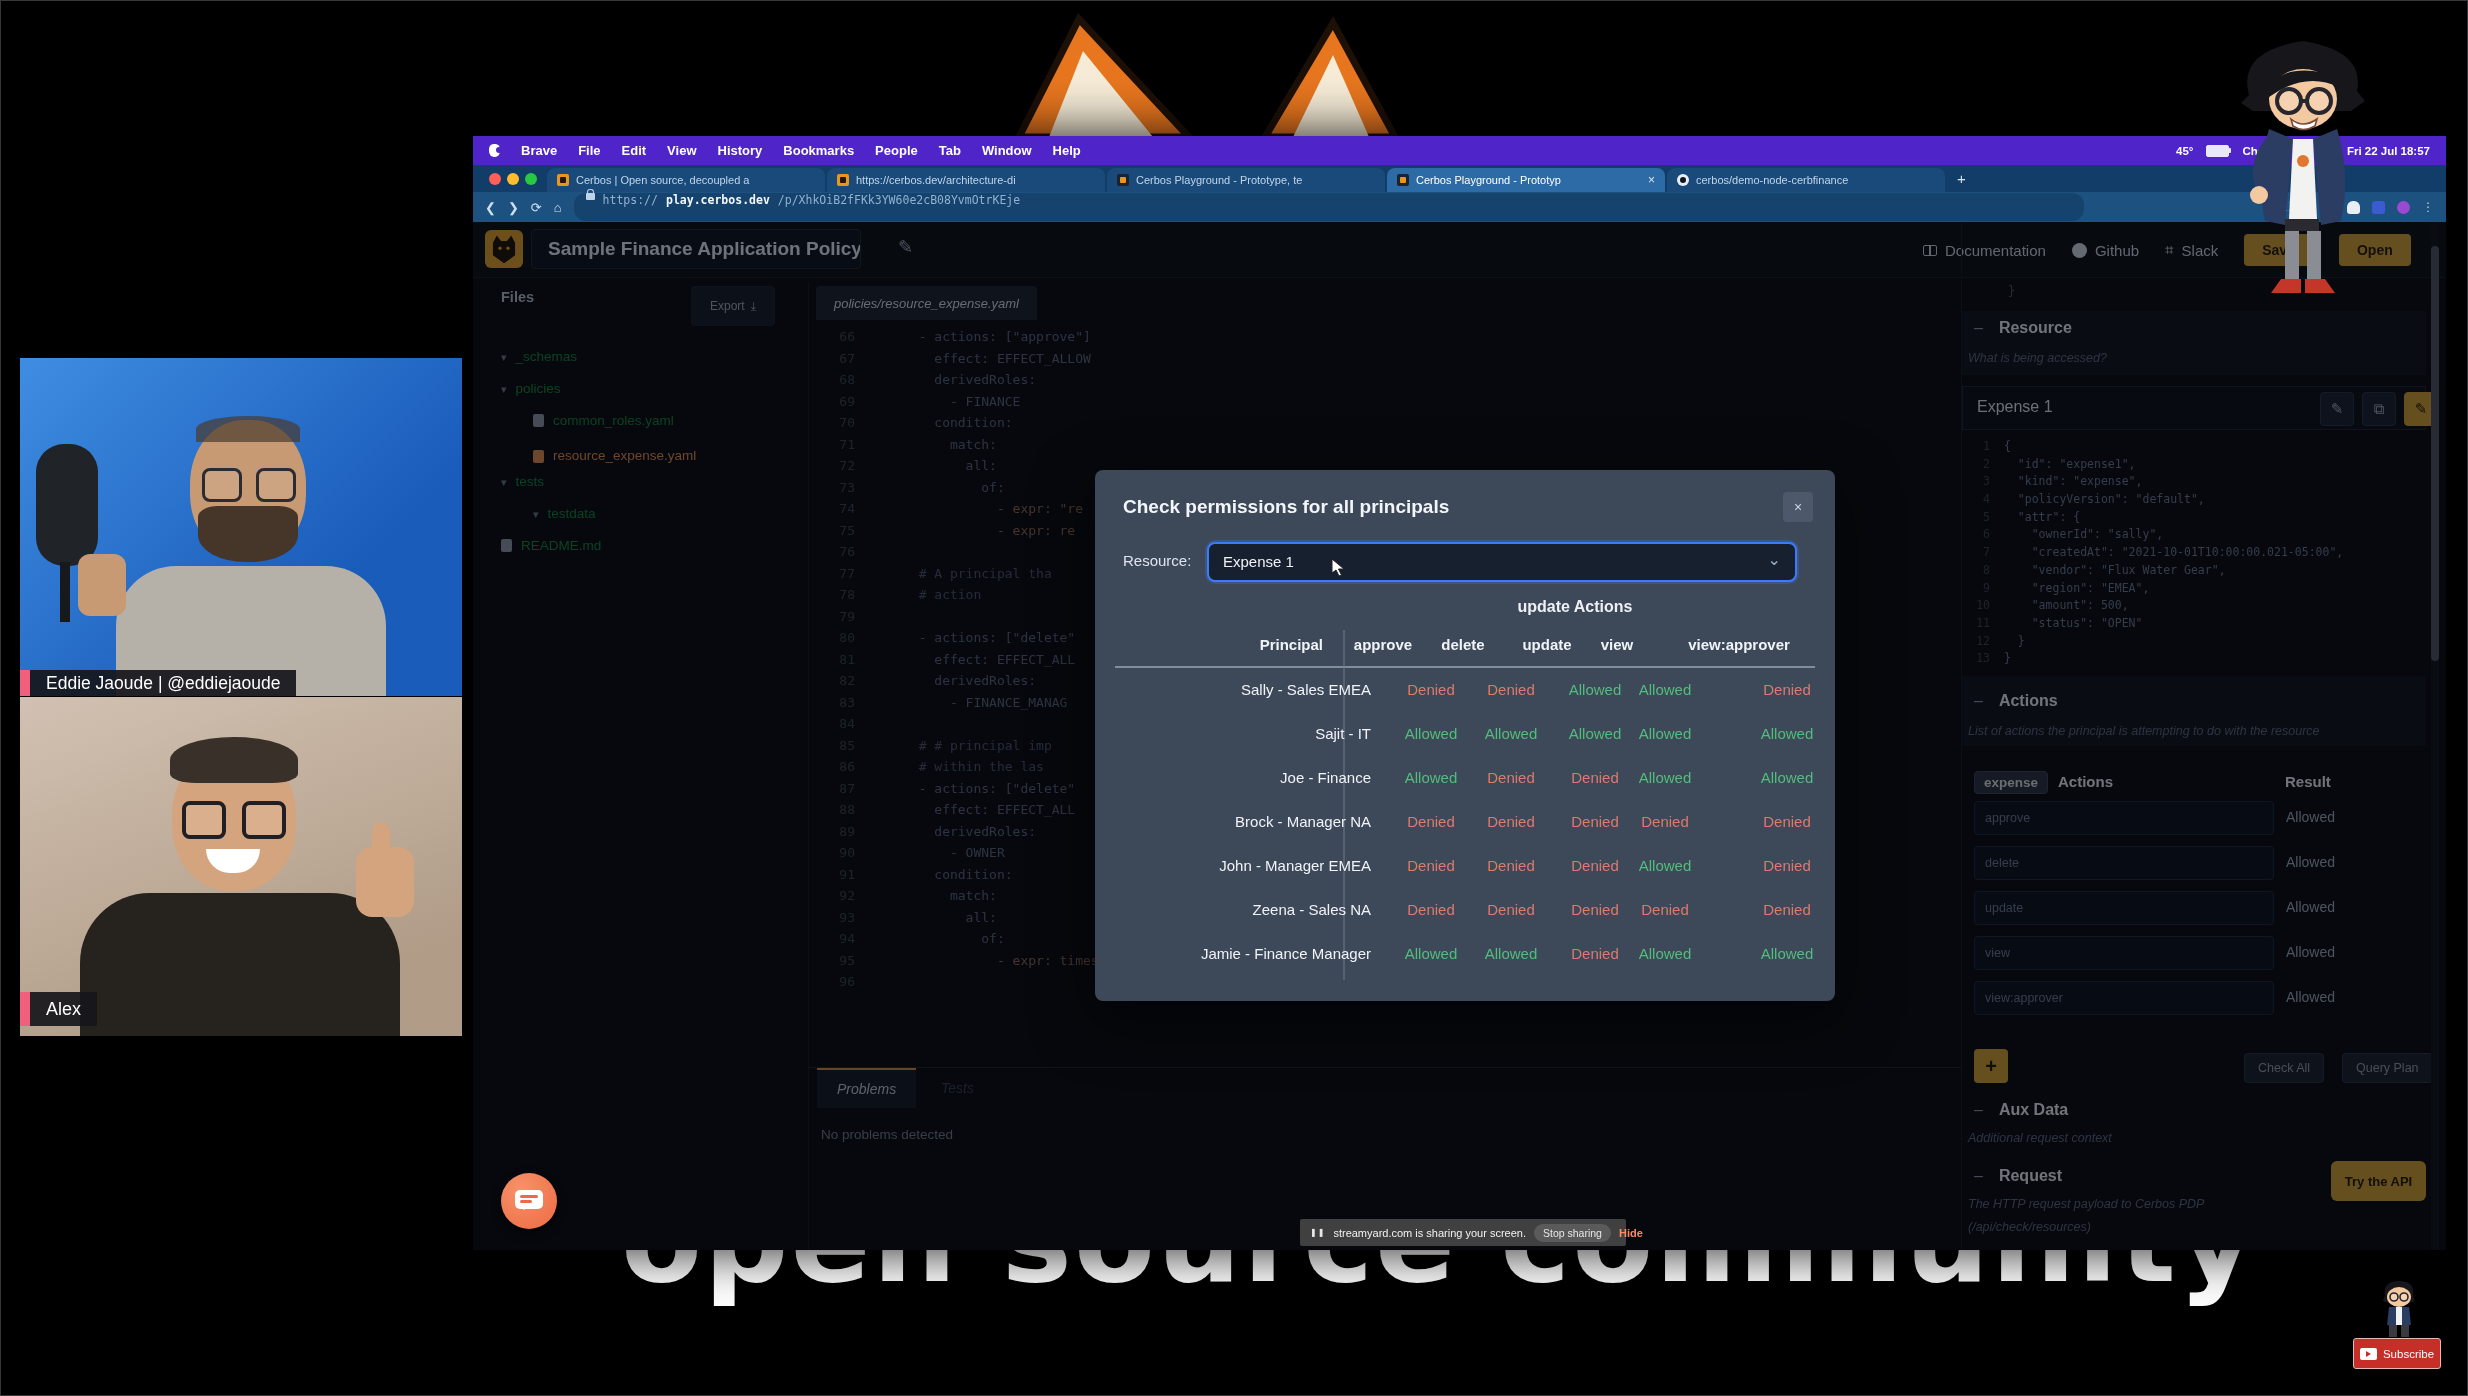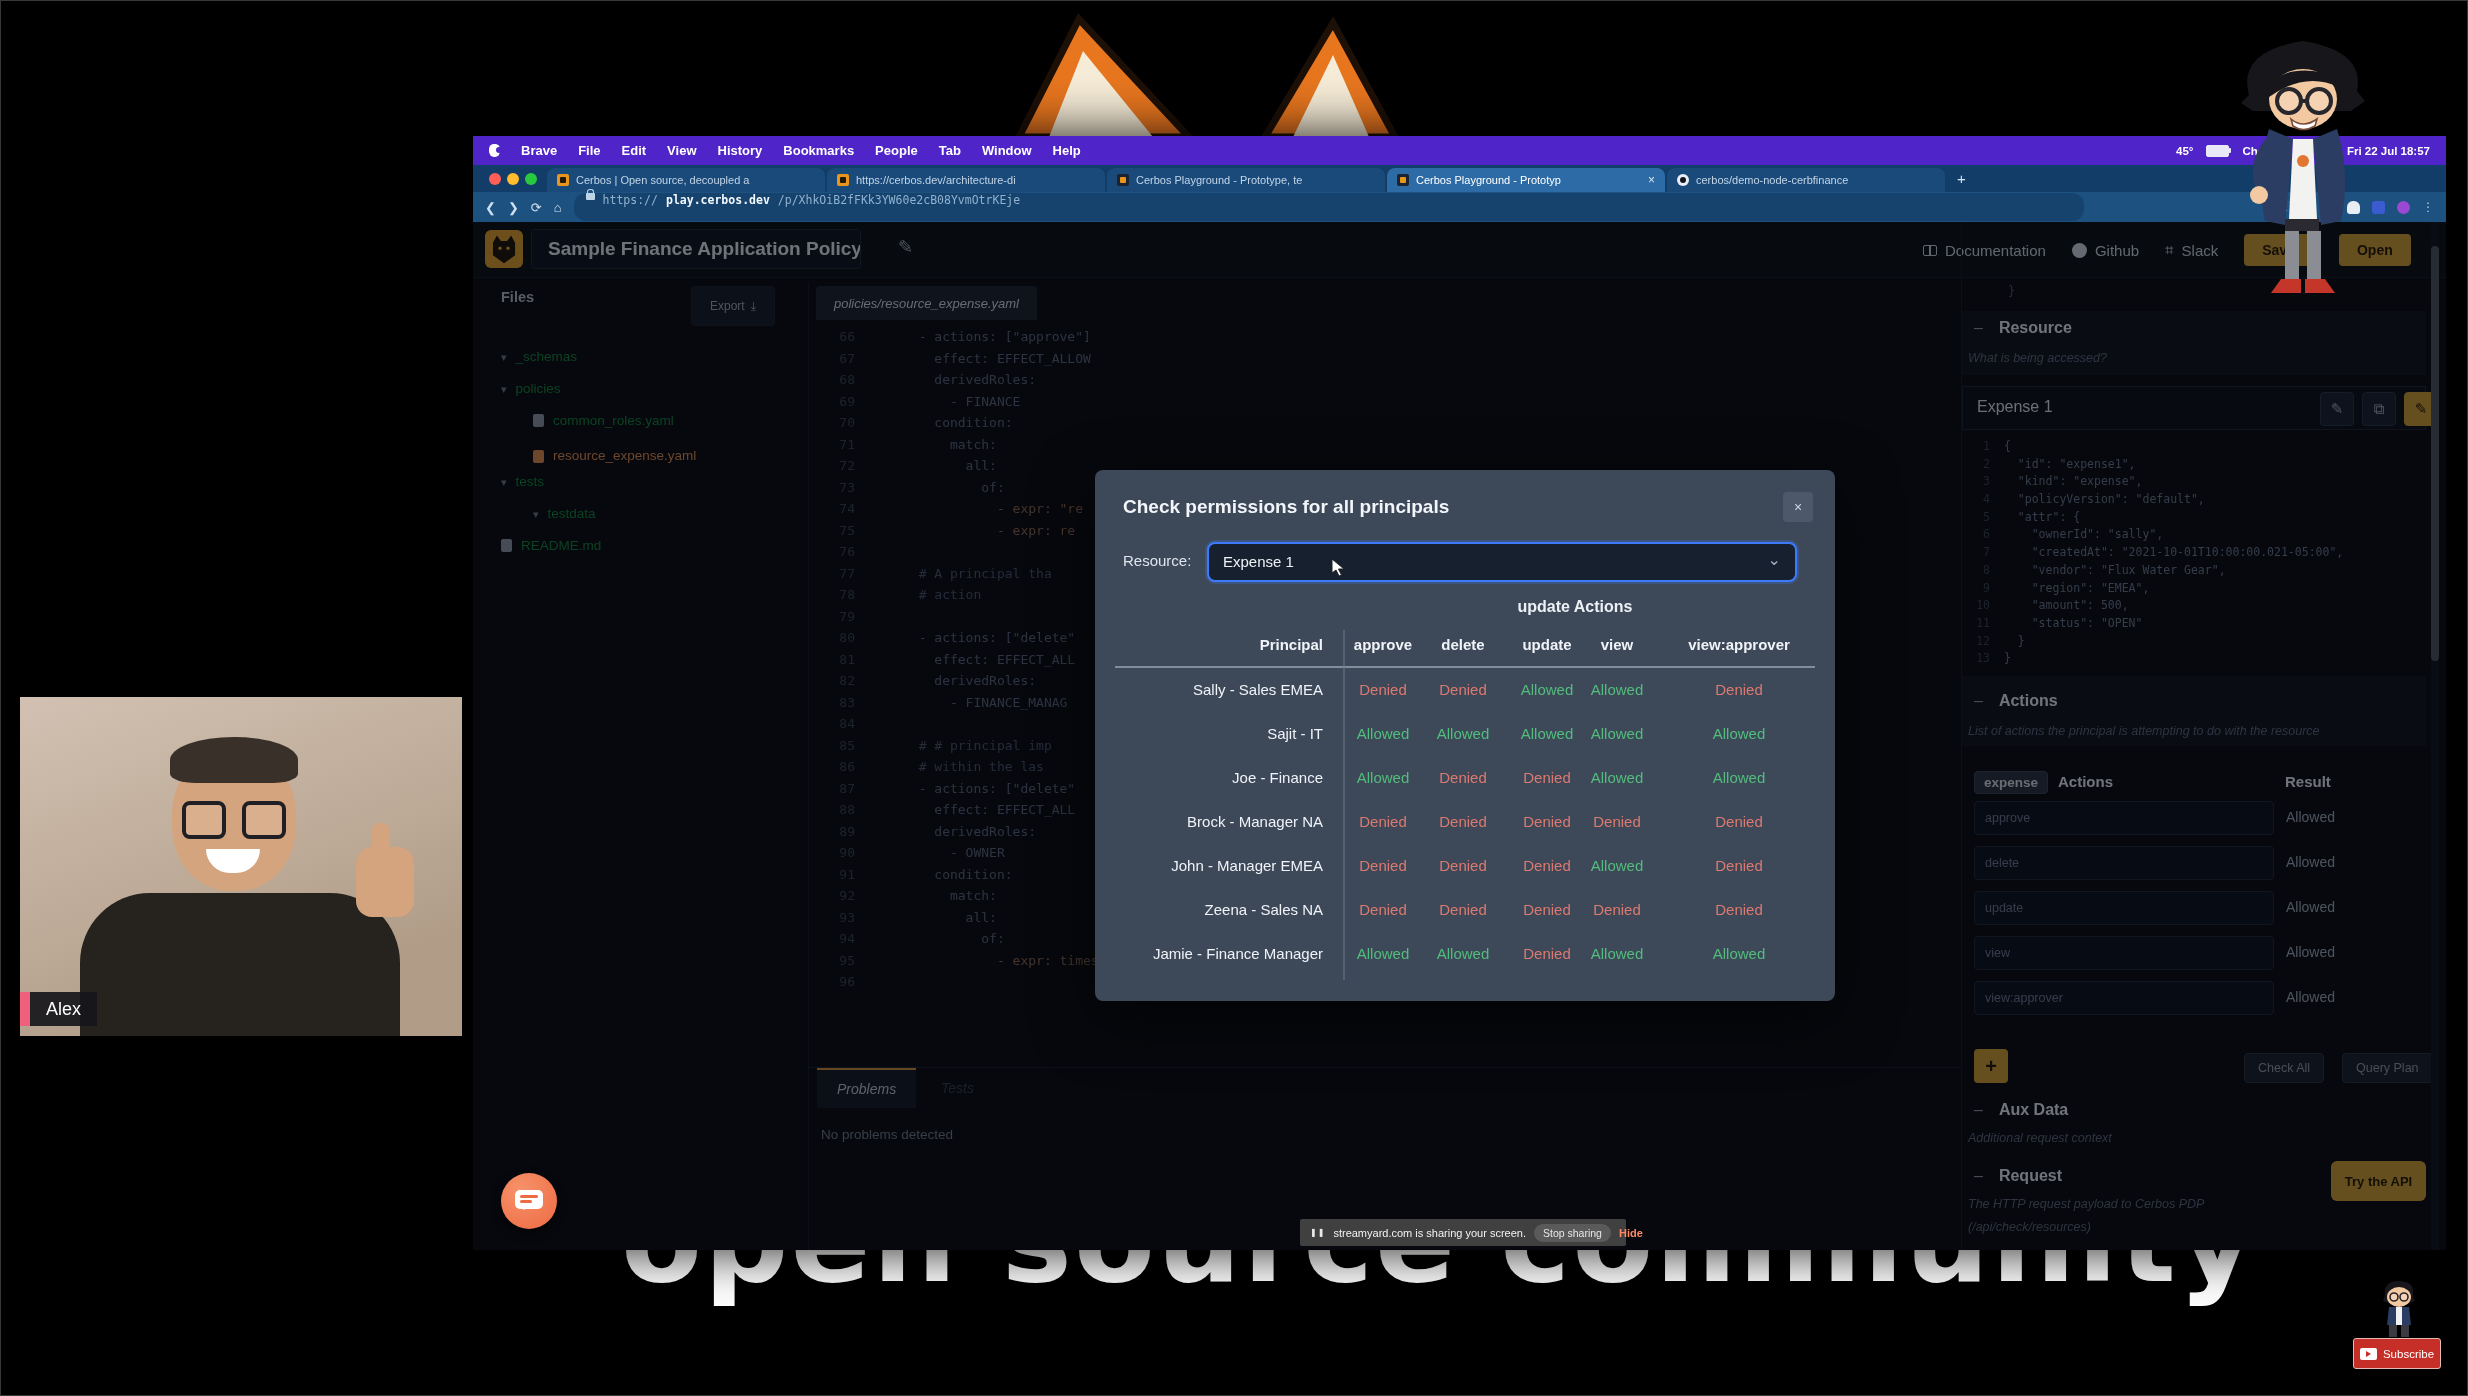--- a/index.html
+++ b/index.html
@@ -167,21 +167,21 @@
   .select-value{position:absolute;left:14px;top:9px;font-size:15px;color:#eef2f7;}
   .select-chevron{position:absolute;right:14px;top:6px;color:#9fb0c6;font-size:16px;}
   .select-chevron:before{content:"⌄";}
   .cursor{position:absolute;left:236px;top:88px;z-index:2;}
   .group-header{position:absolute;left:250px;top:128px;width:460px;text-align:center;font-size:16px;
                 font-weight:bold;color:#edf1f6;}
   .th{position:absolute;top:166px;font-size:15px;font-weight:bold;color:#f0f3f8;text-align:center;}
   .th.principal{left:0;width:228px;text-align:right;}
   .hr-line{position:absolute;left:20px;right:20px;top:196px;height:2px;background:#9aa4b3;opacity:.75;}
   .vdiv{position:absolute;left:248px;top:160px;height:350px;width:1.5px;background:#6b7688;opacity:.55;}
-  .mrows{position:absolute;left:0;top:199px;width:740px;}
+  .mrows{position:absolute;left:0;top:199px;width:740px;padding-left:48px;}
   .mrow{position:relative;height:44px;}
   .mprincipal{position:absolute;left:0;top:12px;width:228px;text-align:right;font-size:15px;color:#f0f3f8;}
   .mcell{position:absolute;top:12px;font-size:15px;text-align:center;}
   .c1{left:240px;width:96px;}.c2{left:320px;width:96px;}.c3{left:404px;width:96px;}
   .c4{left:474px;width:96px;}.c5{left:584px;width:120px;}
   .allowed{color:#53bd7c;}
   .denied{color:#dc7a6f;}
 
   
   .streamyard{position:absolute;left:827px;top:997px;width:326px;height:27px;background:#404040;border-radius:2px;
@@ -760,20 +760,34 @@
       <div class="chat-widget">
         <div class="chat-bubble">
             <i class="l1"></i>
             <i class="l2"></i>
           </div>
       </div>
 
     </div>
   </div>
 
+  <div class="cam cam-eddie">
+    <div class="e-mic"></div>
+    <div class="e-body"></div>
+    <div class="e-head"></div>
+    <div class="e-hair"></div>
+    <div class="e-beard"></div>
+    <div class="e-glass e-g1"></div>
+    <div class="e-glass e-g2"></div>
+    <div class="e-hand"></div>
+    <div class="cam-label lbl-eddie">
+      <span class="bar"></span>
+      <span class="txt">Eddie Jaoude | @eddiejaoude</span>
+    </div>
+  </div>
 
   <div class="cam cam-alex">
     <div class="a-body"></div>
     <div class="a-fist"></div>
     <div class="a-thumb"></div>
     <div class="a-head"></div>
     <div class="a-hair"></div>
     <div class="a-glass a-g1"></div>
     <div class="a-glass a-g2"></div>
     <div class="a-smile"></div>

